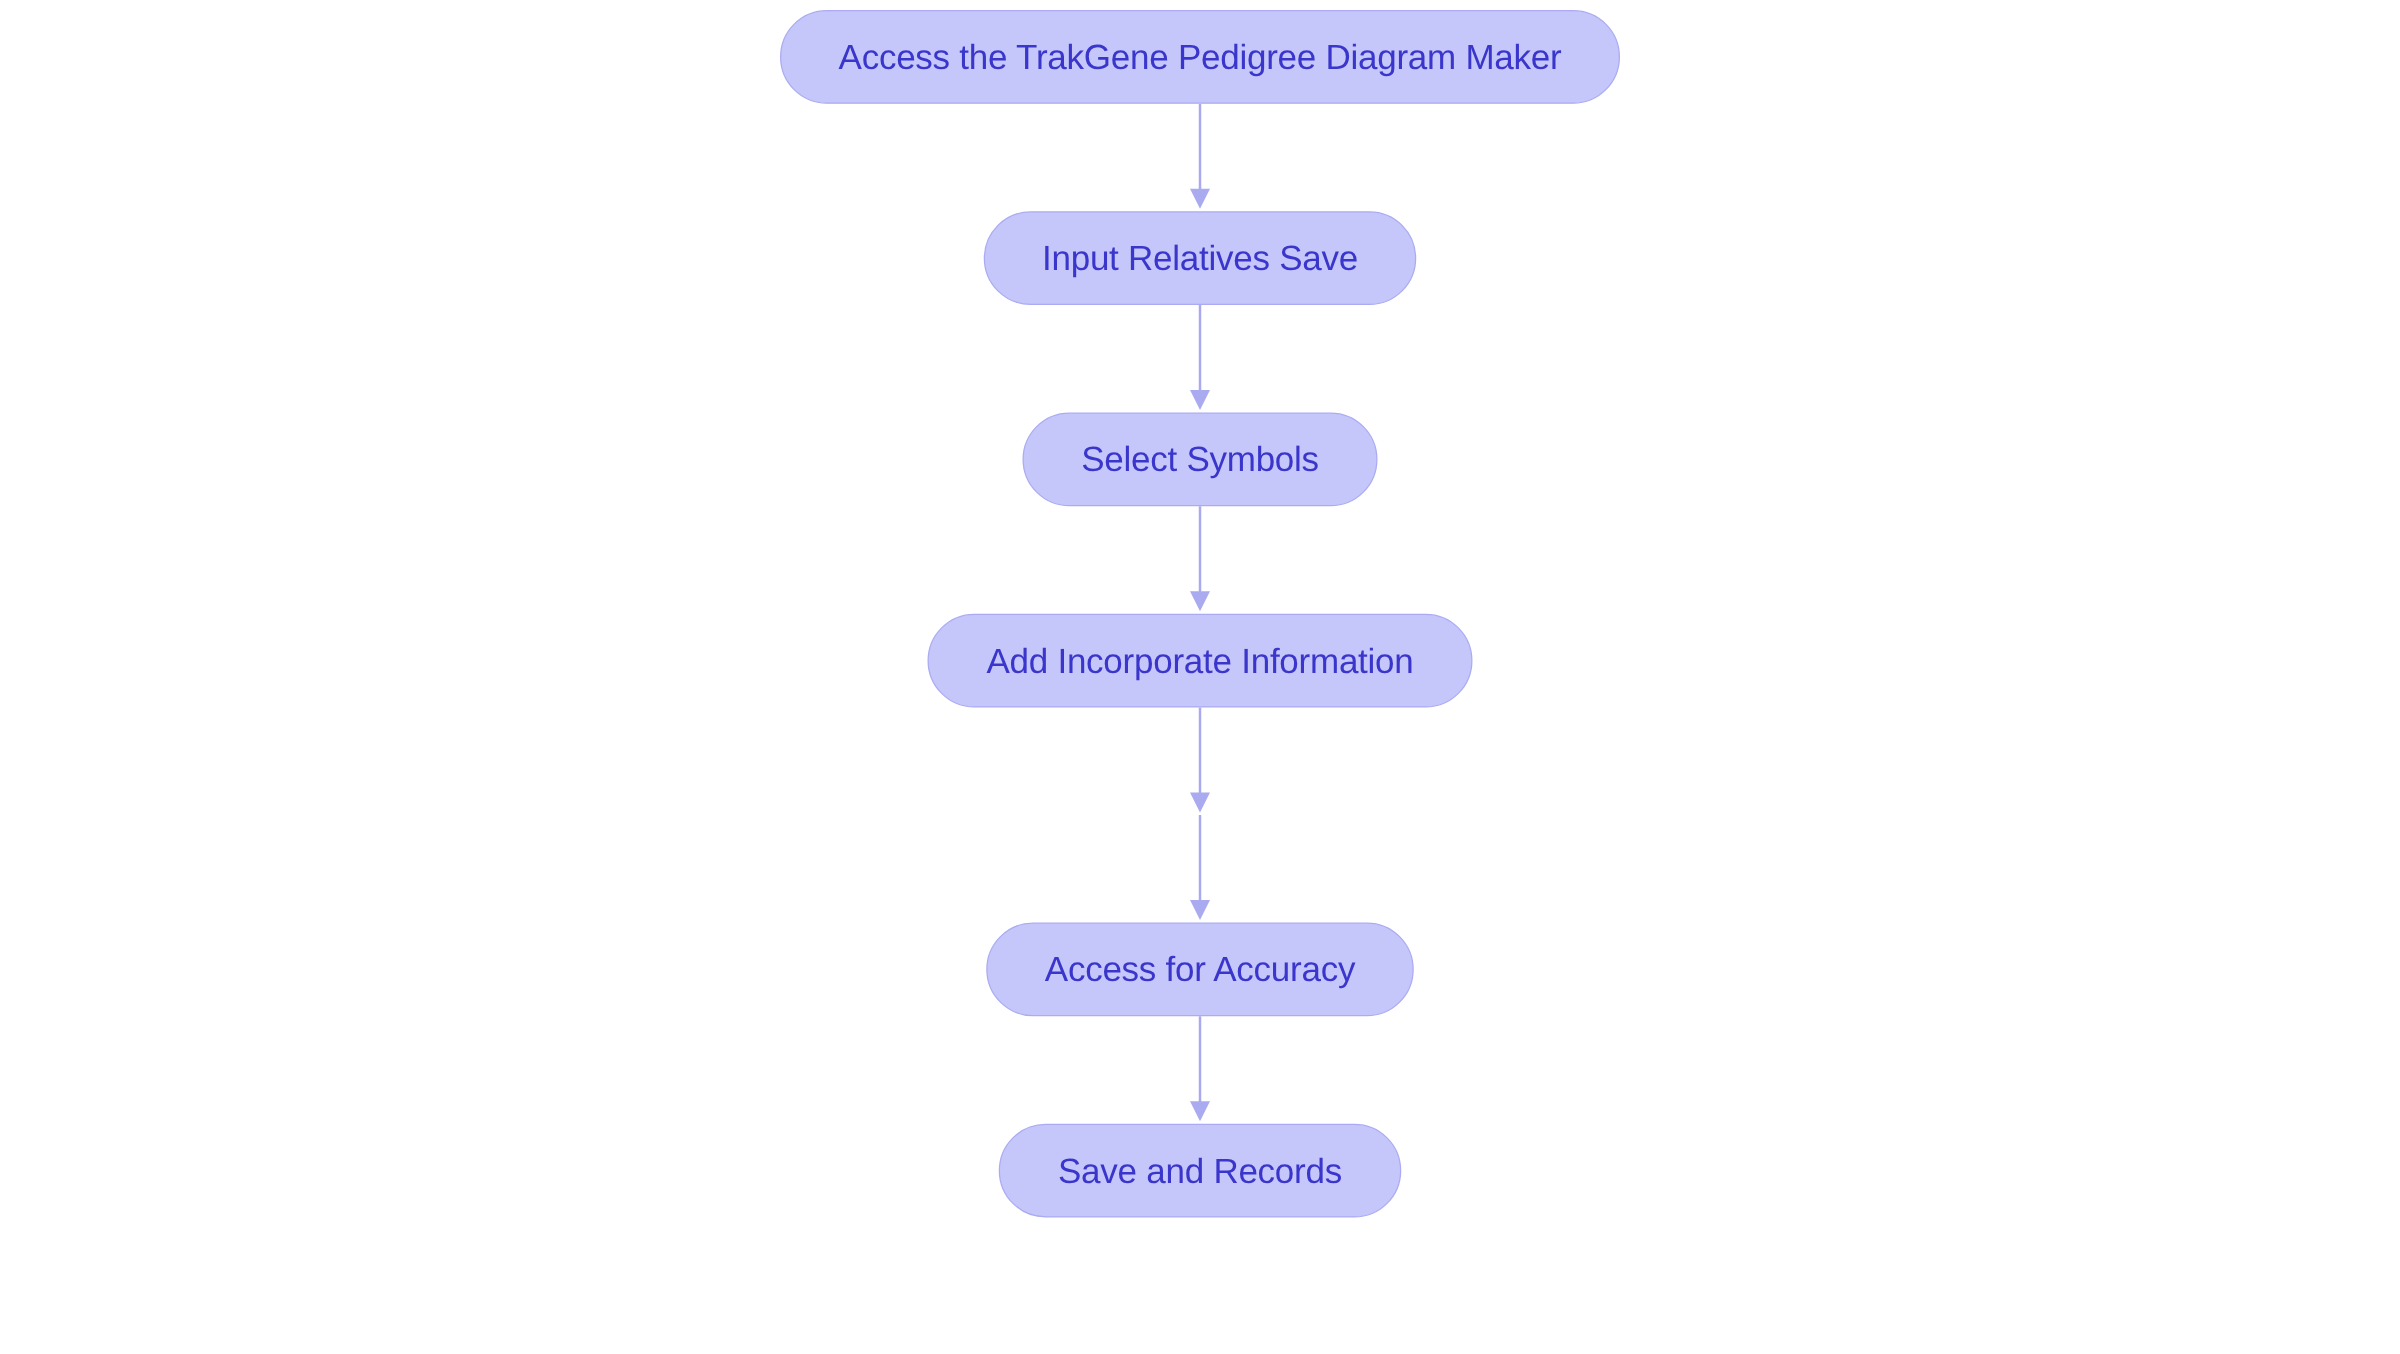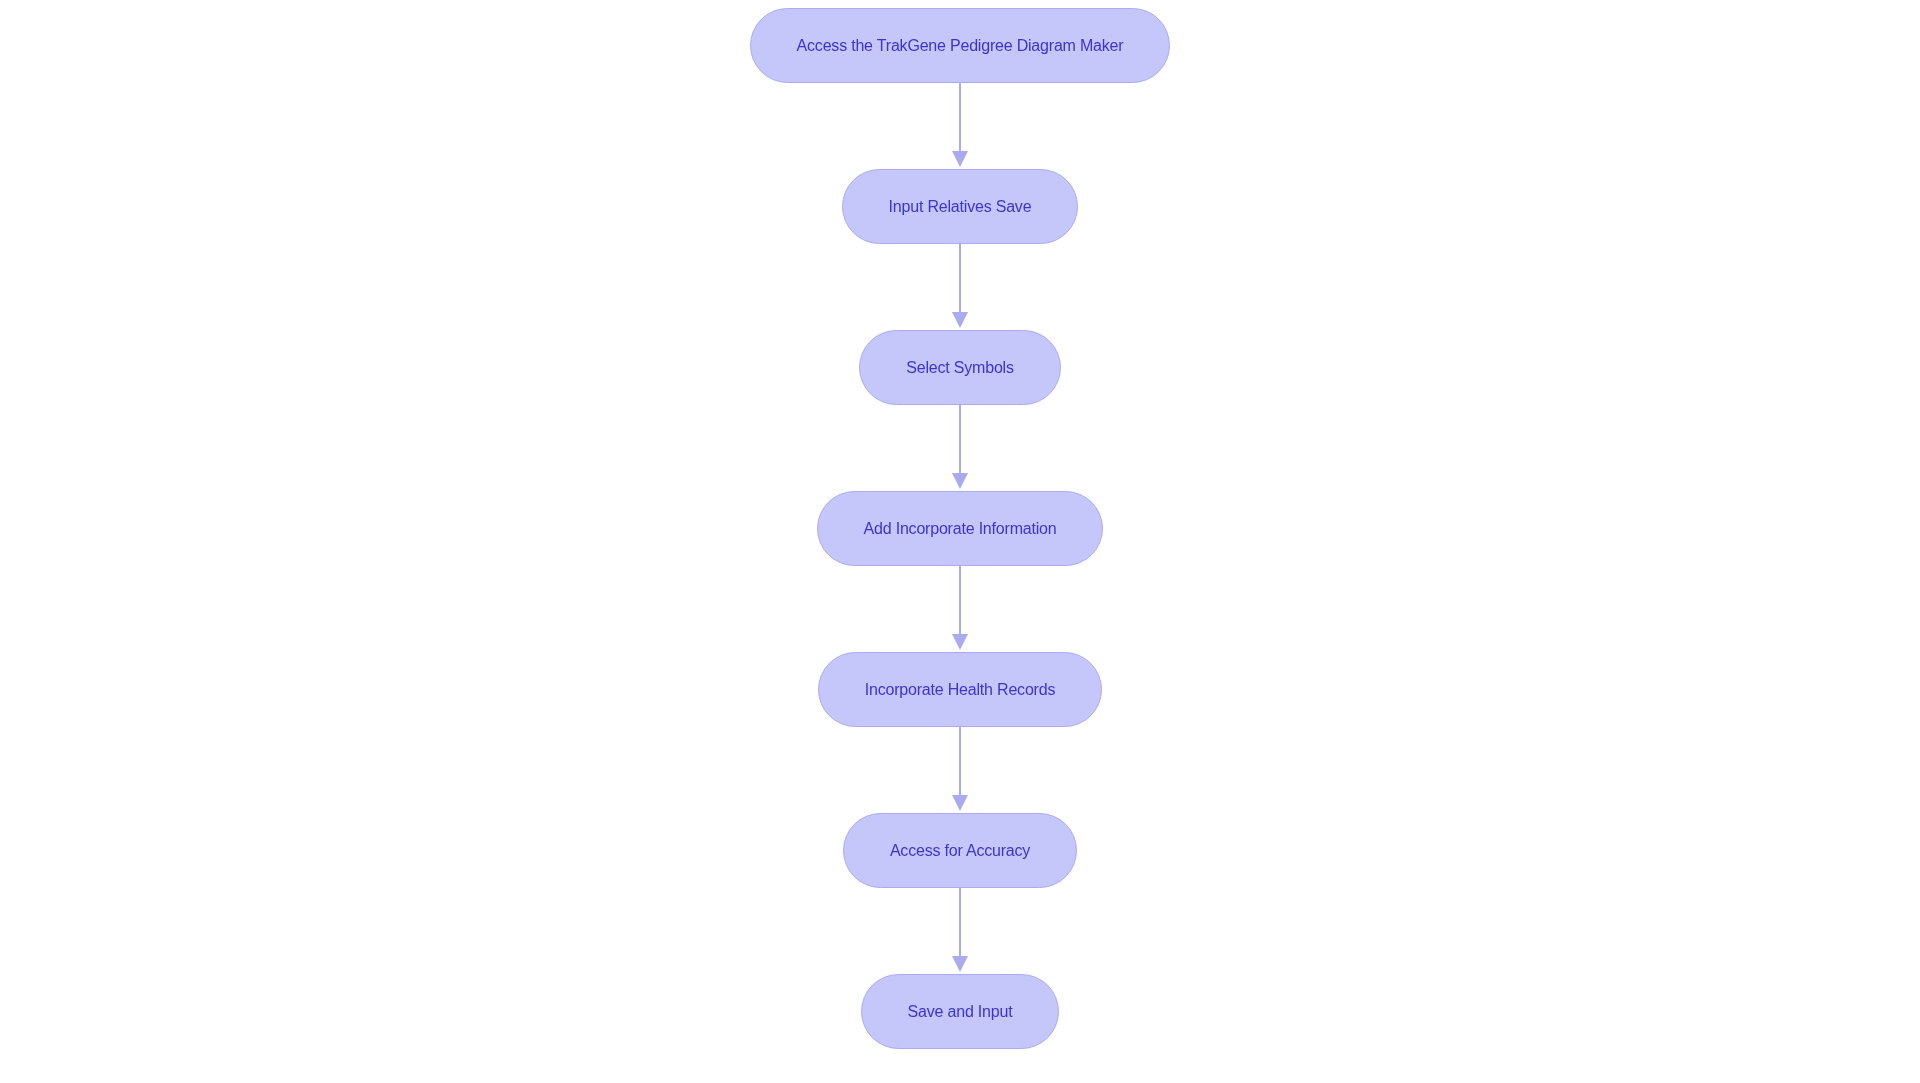--- a/index.html
+++ b/index.html
@@ -42,21 +42,21 @@
     border-radius: 999px;
     background: #c5c6fa;
     border: 1.5px solid #aaabf2;
     padding: 0 46px;
     white-space: nowrap;
     z-index: 2;
   }
 
   .flow-node-label {
     font-family: "Liberation Sans", sans-serif;
-    font-size: 16px;
+    font-size: 28px;
     font-weight: 400;
     letter-spacing: -0.2px;
     color: #3a36cc;
     line-height: 1;
     user-select: none;
   }
 
   .flow-connector {
     position: relative;
     width: 26px;
@@ -118,40 +118,37 @@
       <span class="flow-node-label">Add Incorporate Information</span>
     </div>
 
     <div class="flow-connector">
       <svg width="26" height="86" viewBox="0 0 26 86" aria-hidden="true">
         <line x1="13" y1="0" x2="13" y2="70" stroke="#a9aaf0" stroke-width="2"></line>
         <polygon points="5,68 21,68 13,84" fill="#a9aaf0"></polygon>
       </svg>
     </div>
 
-    <div class="flow-node">
-      <span class="flow-node-label">Incorporate Health Records</span>
-    </div>
 
     <div class="flow-connector">
       <svg width="26" height="86" viewBox="0 0 26 86" aria-hidden="true">
         <line x1="13" y1="0" x2="13" y2="70" stroke="#a9aaf0" stroke-width="2"></line>
         <polygon points="5,68 21,68 13,84" fill="#a9aaf0"></polygon>
       </svg>
     </div>
 
     <div class="flow-node">
       <span class="flow-node-label">Access for Accuracy</span>
     </div>
 
     <div class="flow-connector">
       <svg width="26" height="86" viewBox="0 0 26 86" aria-hidden="true">
         <line x1="13" y1="0" x2="13" y2="70" stroke="#a9aaf0" stroke-width="2"></line>
         <polygon points="5,68 21,68 13,84" fill="#a9aaf0"></polygon>
       </svg>
     </div>
 
     <div class="flow-node">
-      <span class="flow-node-label">Save and Input</span>
+      <span class="flow-node-label">Save and Records</span>
     </div>
 
   </div>
 </div>
 
 </body></html>

